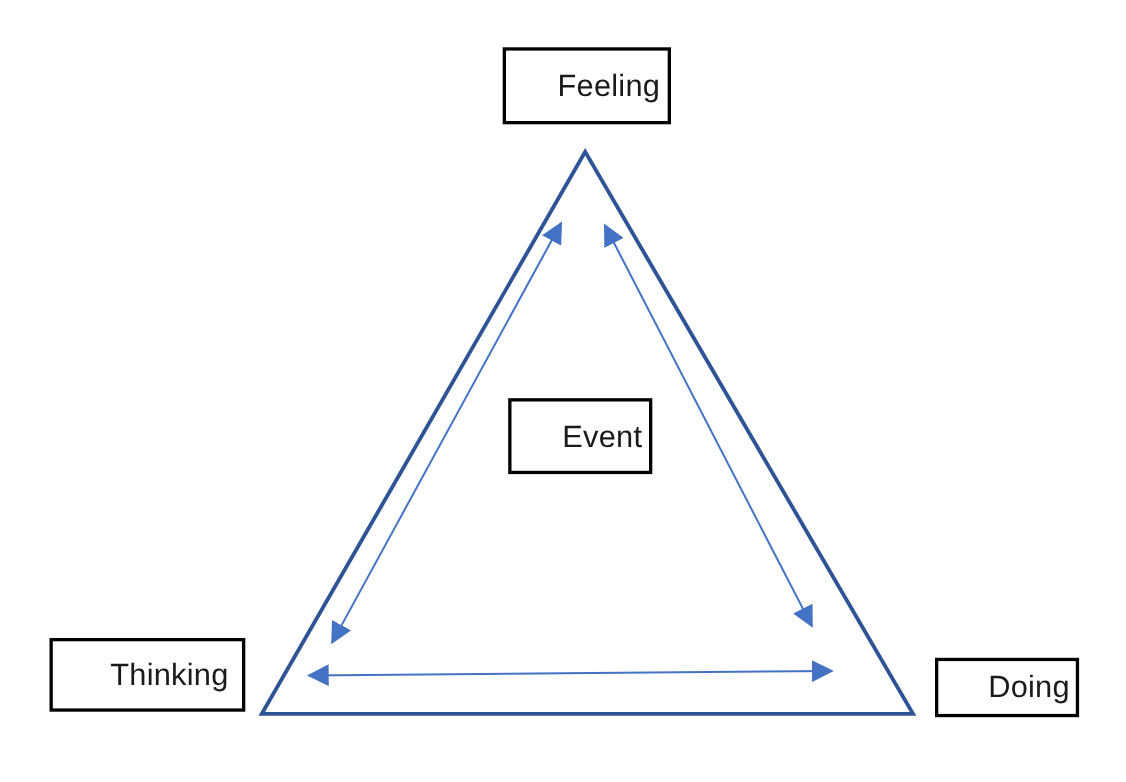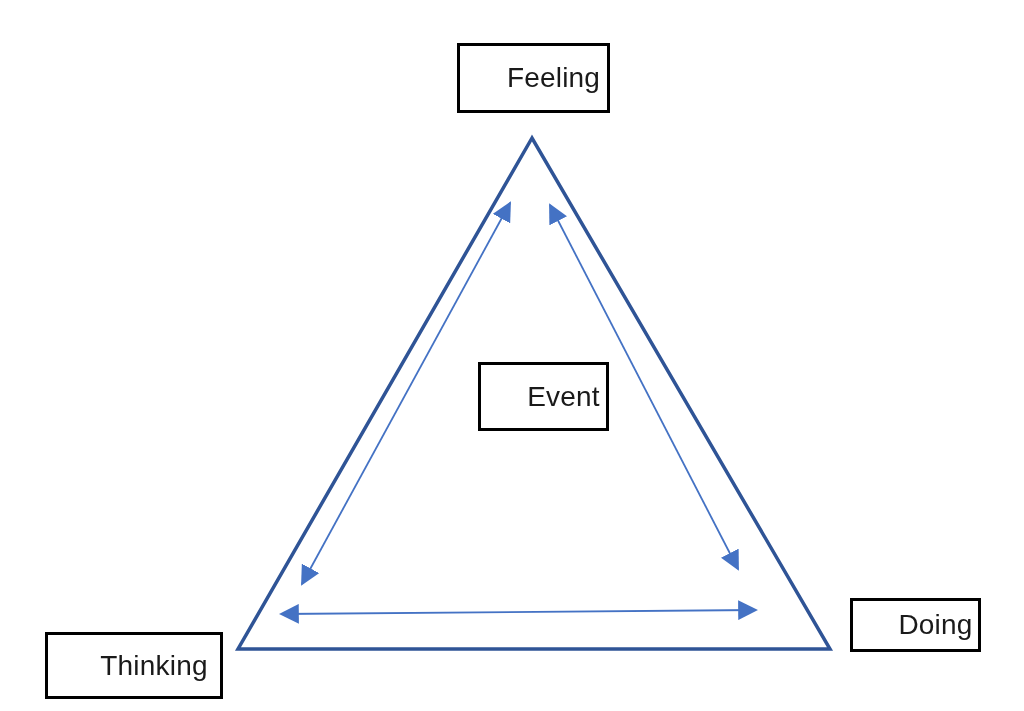--- a/index.html
+++ b/index.html
@@ -51,22 +51,22 @@
     border: 3px solid var(--box-border);
     display: flex;
     align-items: center;
     justify-content: center;
     font-size: 28px;
     color: var(--text);
     letter-spacing: 0.2px;
     padding-left: 40px;
   }
   .node-feeling  { left: 457px; top: 43px;  width: 153px; height: 70px; }
-  .node-event    { left: 462px; top: 362px; width: 131px; height: 69px; margin-left: 16px; }
-  .node-thinking { left: 45px;  top: 632px; width: 178px; height: 67px; }
+  .node-event    { left: 462px; top: 362px; width: 131px; height: 69px; }
+  .node-thinking { left: 45px;  top: 580px; width: 178px; height: 67px; }
   .node-doing    { left: 850px; top: 598px; width: 131px; height: 54px; }
 </style>
 </head>
 <body>
 
 <div class="canvas">
 
   <svg class="diagram-svg" viewBox="0 0 1024 711" xmlns="http://www.w3.org/2000/svg">
     <defs>
       <marker id="ah" viewBox="0 0 10 10" refX="9" refY="5" markerWidth="11" markerHeight="11" orient="auto-start-reverse" markerUnits="strokeWidth">

